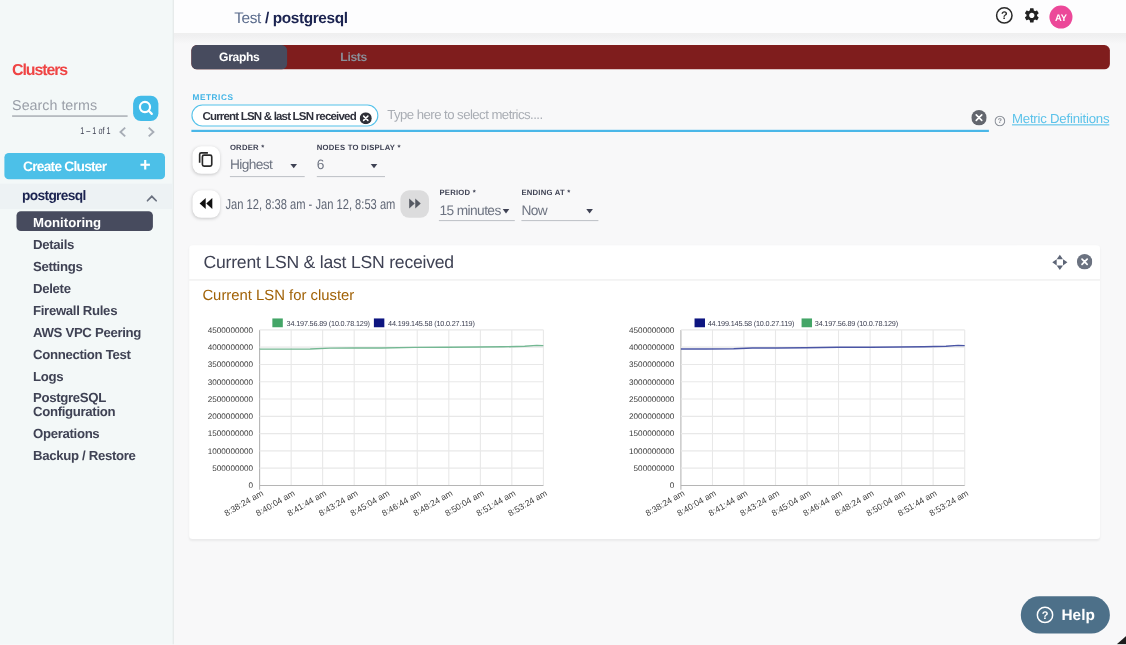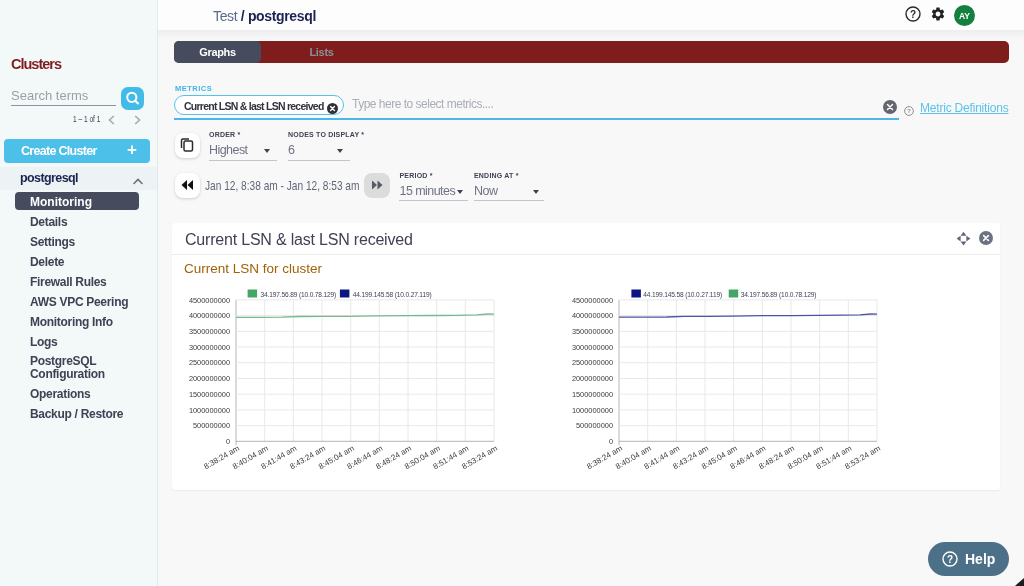--- a/index.html
+++ b/index.html
@@ -4,40 +4,40 @@
 <style>
 * { margin:0; padding:0; box-sizing:border-box; }
 html,body { width:1024px; height:586px; overflow:hidden; font-family:"Liberation Sans", sans-serif; }
 body { position:relative; background:#f8f8f9; }
 .abs { position:absolute; }
 
 
 #sidebar { position:absolute; left:0; top:0; width:158px; height:586px; background:#f3f8f8; border-right:1px solid #e4e8e8; z-index:5; }
 #logo { position:absolute; left:26px; top:14px; font-size:22px; font-weight:bold; color:#1b2a4e; letter-spacing:-0.8px; }
 #logo .idot { position:absolute; left:0px; top:3px; width:4.5px; height:5px; background:#5bc4ea; }
-#clusters { position:absolute; left:11px; top:56px; font-size:14.5px; font-weight:bold; color:#7f1d1d; letter-spacing:-1px; }
+#clusters { position:absolute; left:11px; top:56px; font-size:14.5px; font-weight:bold; color:#ef4444; letter-spacing:-1px; }
 #searchph { position:absolute; left:11px; top:88px; font-size:13px; color:#9a9fa8; }
 #searchline { position:absolute; left:11px; top:105px; width:105px; height:1px; background:#8f949c; }
 #searchbtn { position:absolute; left:121px; top:87px; width:23px; height:23px; background:#42bbe8; border-radius:7px; }
 #pagin { position:absolute; left:73px; top:114px; font-size:9px; color:#3f4254; transform:scaleX(0.73); transform-origin:0 0; white-space:nowrap; }
 #createbtn { position:absolute; left:4px; top:139px; width:146px; height:24px; background:#4cc0e8; border-radius:4px; color:#fff; }
 #createbtn .t { position:absolute; left:17px; top:5px; font-size:12.5px; font-weight:bold; letter-spacing:-0.7px; }
 #createbtn .p { position:absolute; right:13px; top:1px; font-size:17px; font-weight:bold; }
 #pgrow { position:absolute; left:0; top:167px; width:157px; height:23px; background:#edf2f4; }
 #pgrow .t { position:absolute; left:20px; top:4px; font-size:12.5px; font-weight:bold; color:#1b2350; letter-spacing:-0.6px; }
 #pgrow .c { position:absolute; right:14px; top:4px; }
 .menu-item { position:absolute; left:30px; font-size:12px; font-weight:bold; color:#3f4254; letter-spacing:-0.3px; }
 #monpill { position:absolute; left:15px; top:192px; width:124px; height:18px; background:#474b5e; border-radius:4px; }
 #monpill .t { position:absolute; left:15px; top:3px; font-size:12px; font-weight:bold; color:#fff; }
 
 
 #topbar { position:absolute; left:158px; top:0; width:866px; height:31px; background:#fdfdfe; border-bottom:1px solid #efefef; }
 #crumb { position:absolute; left:55px; top:8px; font-size:14px; color:#5a6b8c; letter-spacing:-0.35px; }
 #crumb b { color:#1b2350; }
-#avatar { position:absolute; left:796px; top:5px; width:21px; height:21px; border-radius:50%; background:#15803d; }
+#avatar { position:absolute; left:796px; top:5px; width:21px; height:21px; border-radius:50%; background:#ec4899; }
 #avatar span { position:absolute; left:0; right:0; top:6px; text-align:center; font-size:8.5px; font-weight:bold; color:#fff; }
 
 
 #tabbar { position:absolute; left:174px; top:41px; width:835px; height:22px; background:#7f1d1d; border-radius:5px; }
 #tabgraphs { position:absolute; left:0px; top:0px; width:87px; height:22px; background:#474b5e; border-radius:5px; color:#fff; font-size:11px; font-weight:bold; text-align:center; line-height:22px; letter-spacing:-0.3px; }
 #tablists { position:absolute; left:87px; top:0; width:85px; height:22px; color:#8a8f98; font-size:11px; font-weight:bold; text-align:center; line-height:22px; letter-spacing:-0.3px;padding-left:36px; }
 
 
 #mlabel { position:absolute; left:175px; top:84px; font-size:7.5px; font-weight:bold; color:#42b4e6; letter-spacing:0.5px; }
 #chip { position:absolute; left:174px; top:94.5px; width:170px; height:20.5px; background:#fff; border:1.5px solid #55c2ea; border-radius:11px; }
@@ -93,21 +93,21 @@
         </svg></span>
     </div>
   <div id="monpill">
       <span class="t">Monitoring</span>
     </div>
   <div class="menu-item" style="top:215px;">Details</div>
   <div class="menu-item" style="top:235px;">Settings</div>
   <div class="menu-item" style="top:255px;">Delete</div>
   <div class="menu-item" style="top:275px;">Firewall Rules</div>
   <div class="menu-item" style="top:295px;">AWS VPC Peering</div>
-  <div class="menu-item" style="top:315px;">Monitoring Info</div>
+  <div class="menu-item" style="top:315px;">Connection Test</div>
   <div class="menu-item" style="top:335px;">Logs</div>
   <div class="menu-item" style="top:355px; line-height:13px;">PostgreSQL<br>Configuration</div>
   <div class="menu-item" style="top:387px;">Operations</div>
   <div class="menu-item" style="top:407px;">Backup / Restore</div>
 </div>
 
 <div id="topbar">
   <div id="crumb">Test <b>/ postgresql</b></div>
   <svg class="abs" style="left:747px; top:6px;" width="16" height="16" viewBox="0 0 16 16">
       <circle cx="8" cy="8" r="7" fill="none" stroke="#2b2b2b" stroke-width="1.4"></circle>

